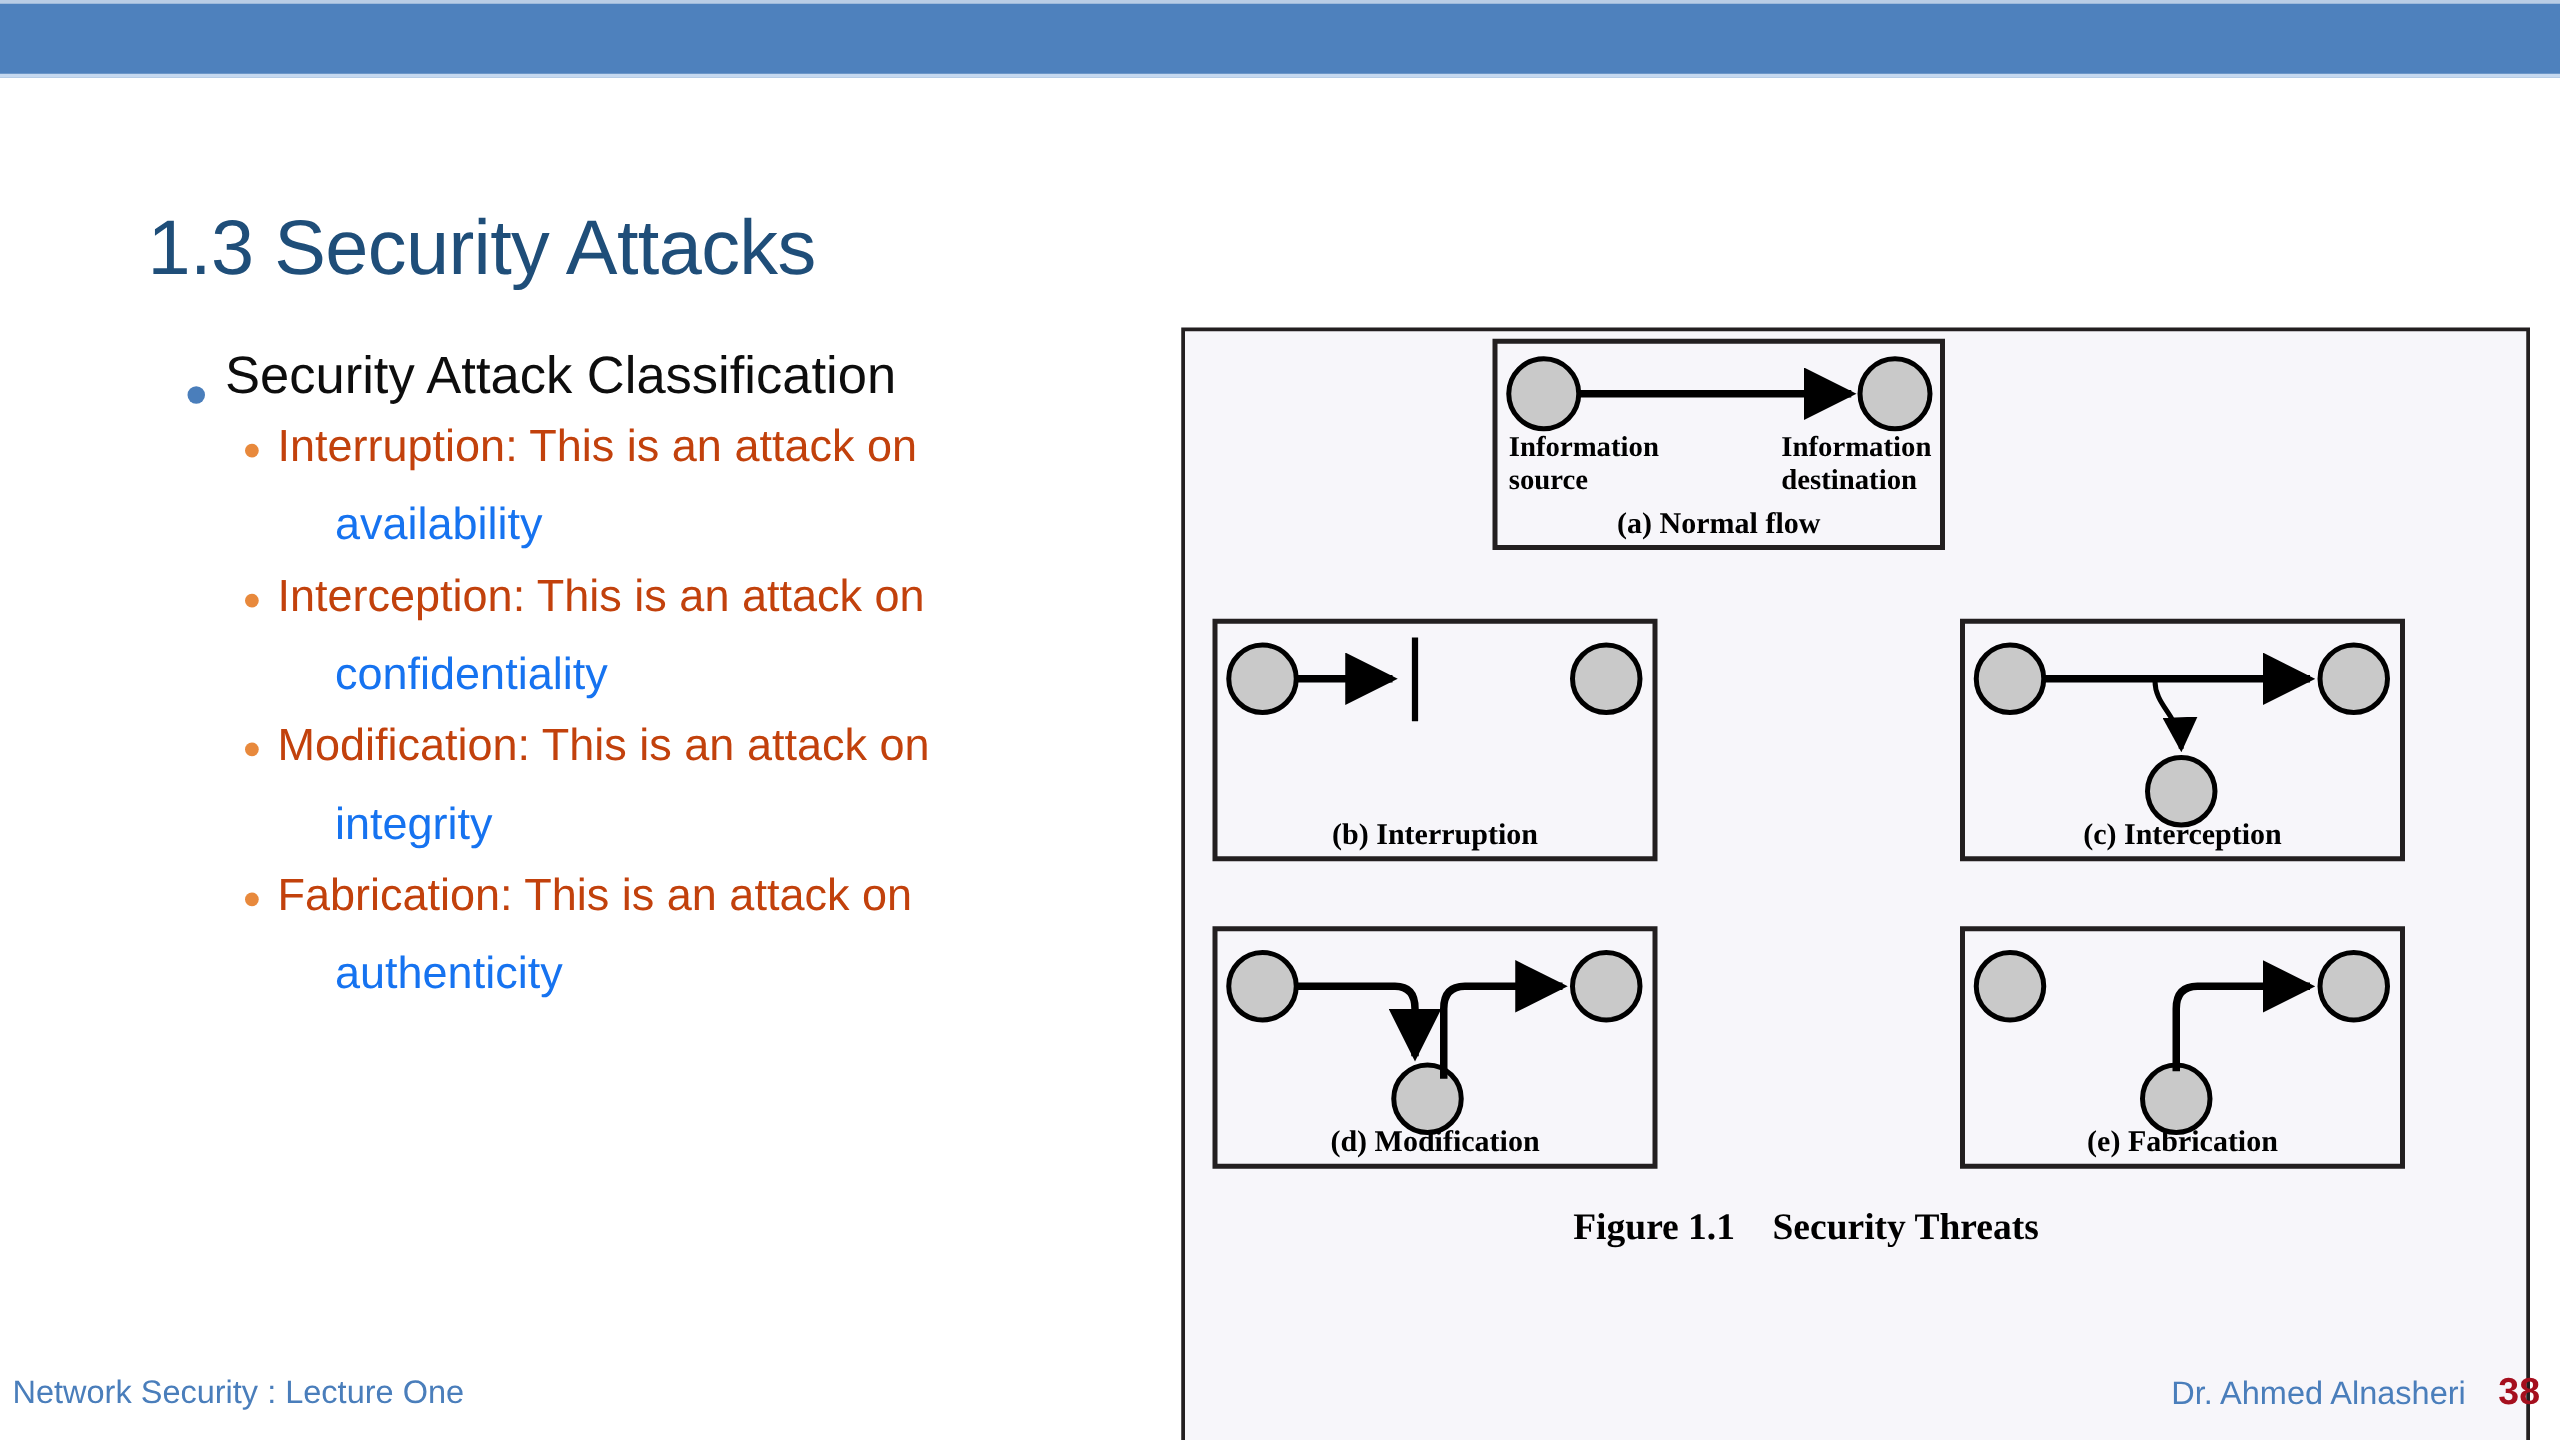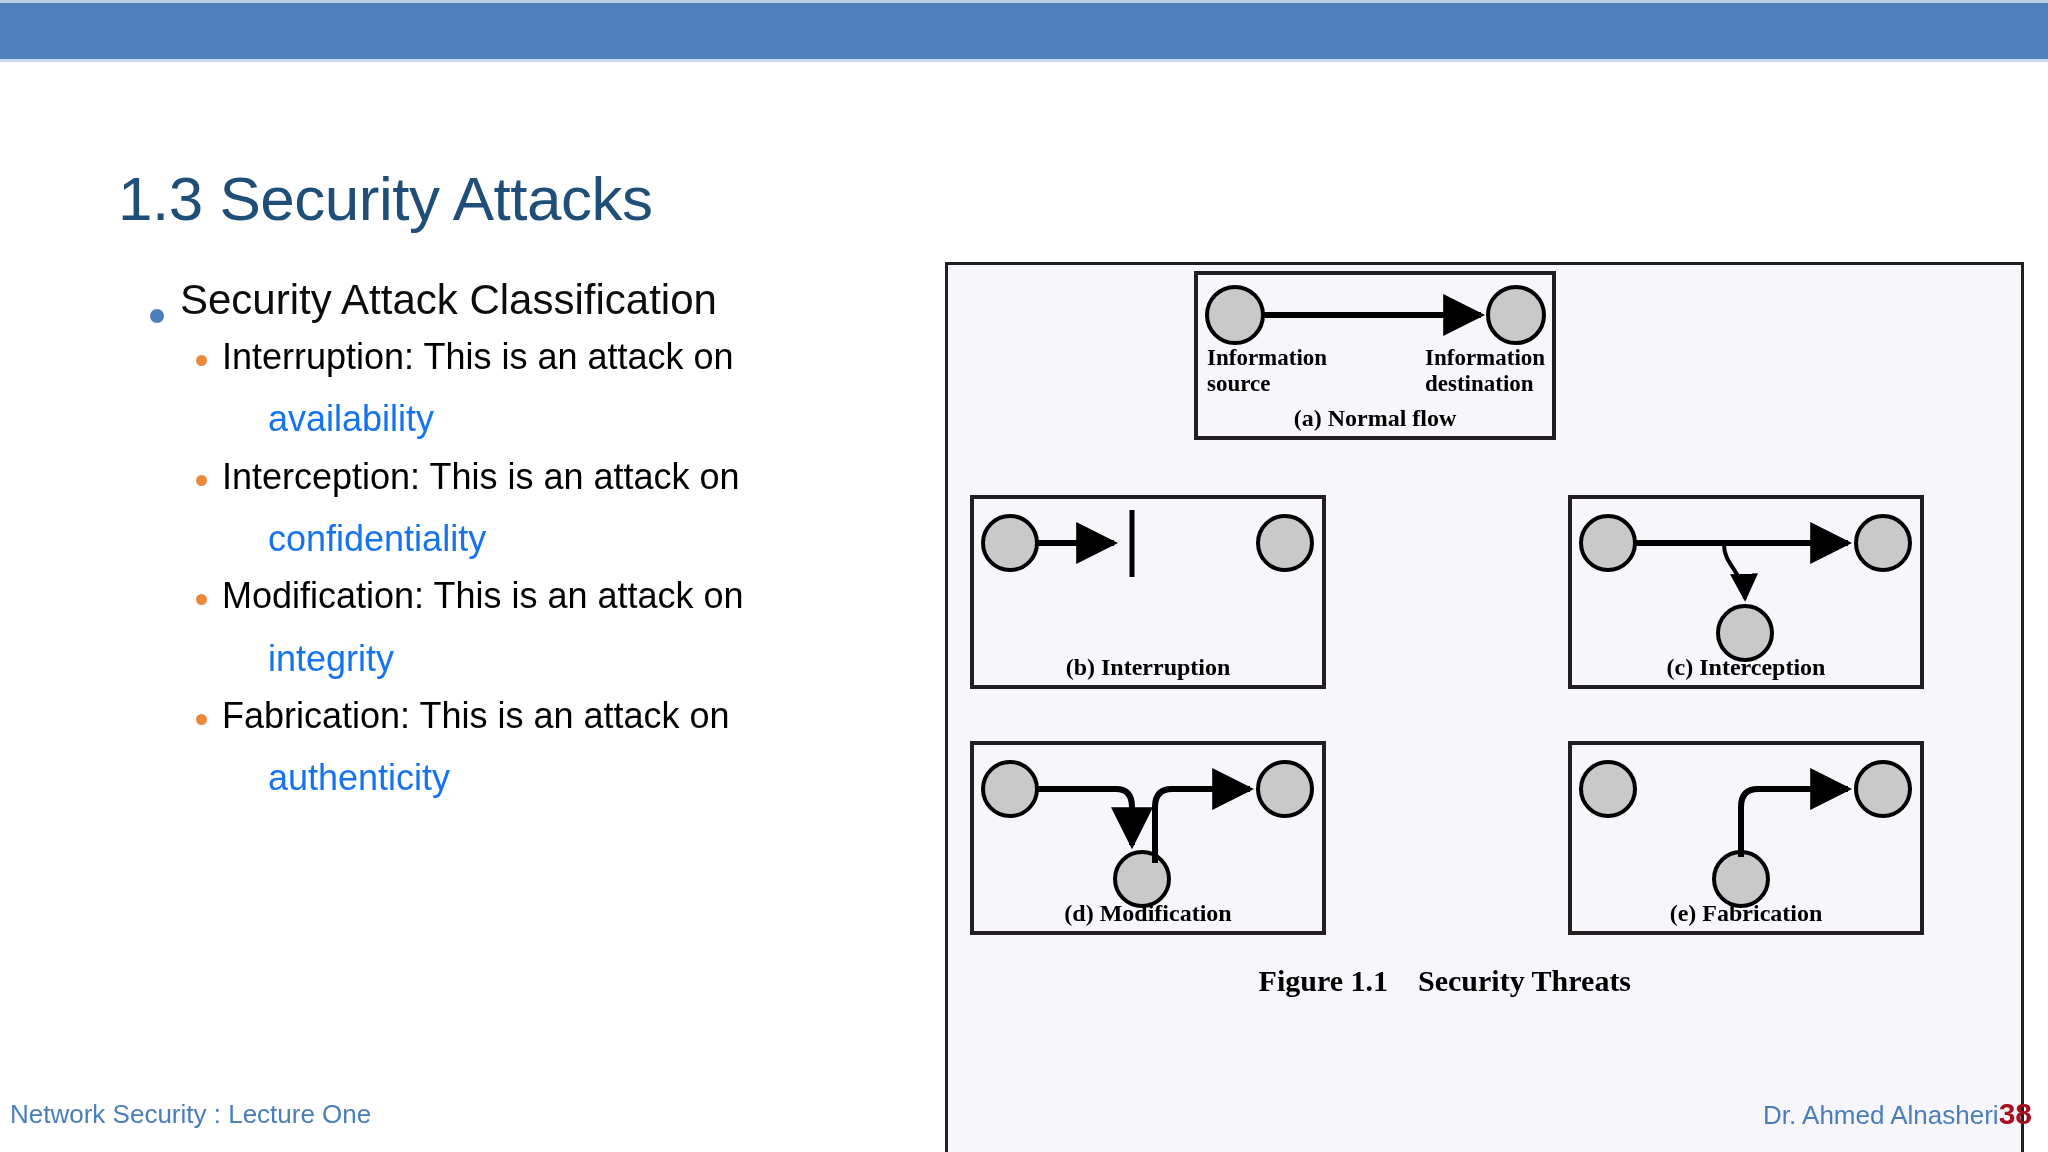--- a/index.html
+++ b/index.html
@@ -74,21 +74,21 @@
   .l2-bullet {
     width: 11px; height: 11px;
     border-radius: 50%;
     background: #E8893C;
     margin-top: 18px;
     margin-right: 15px;
     flex: none;
   }
   .l2-text {
     font-size: 36px;
-    color: #000000;
+    color: #c2410c;
     line-height: 1.12;
   }
   .l2-keyword {
     font-size: 36px;
     color: #1673F0;
     line-height: 1.12;
     margin-left: 72px;
     margin-top: 22px;
   }
 
@@ -115,20 +115,21 @@
     color: #4A7EBB;
     white-space: nowrap;
   }
   #footer-right {
     position: absolute;
     right: 16px;
     top: 1114px;
     transform: translateY(-50%);
     display: flex;
     align-items: baseline;
+    gap: 26px;
     white-space: nowrap;
   }
   #footer-author {
     font-size: 26px;
     color: #4A7EBB;
   }
   #page-number {
     font-size: 30px;
     font-weight: bold;
     color: #A50F1E;

